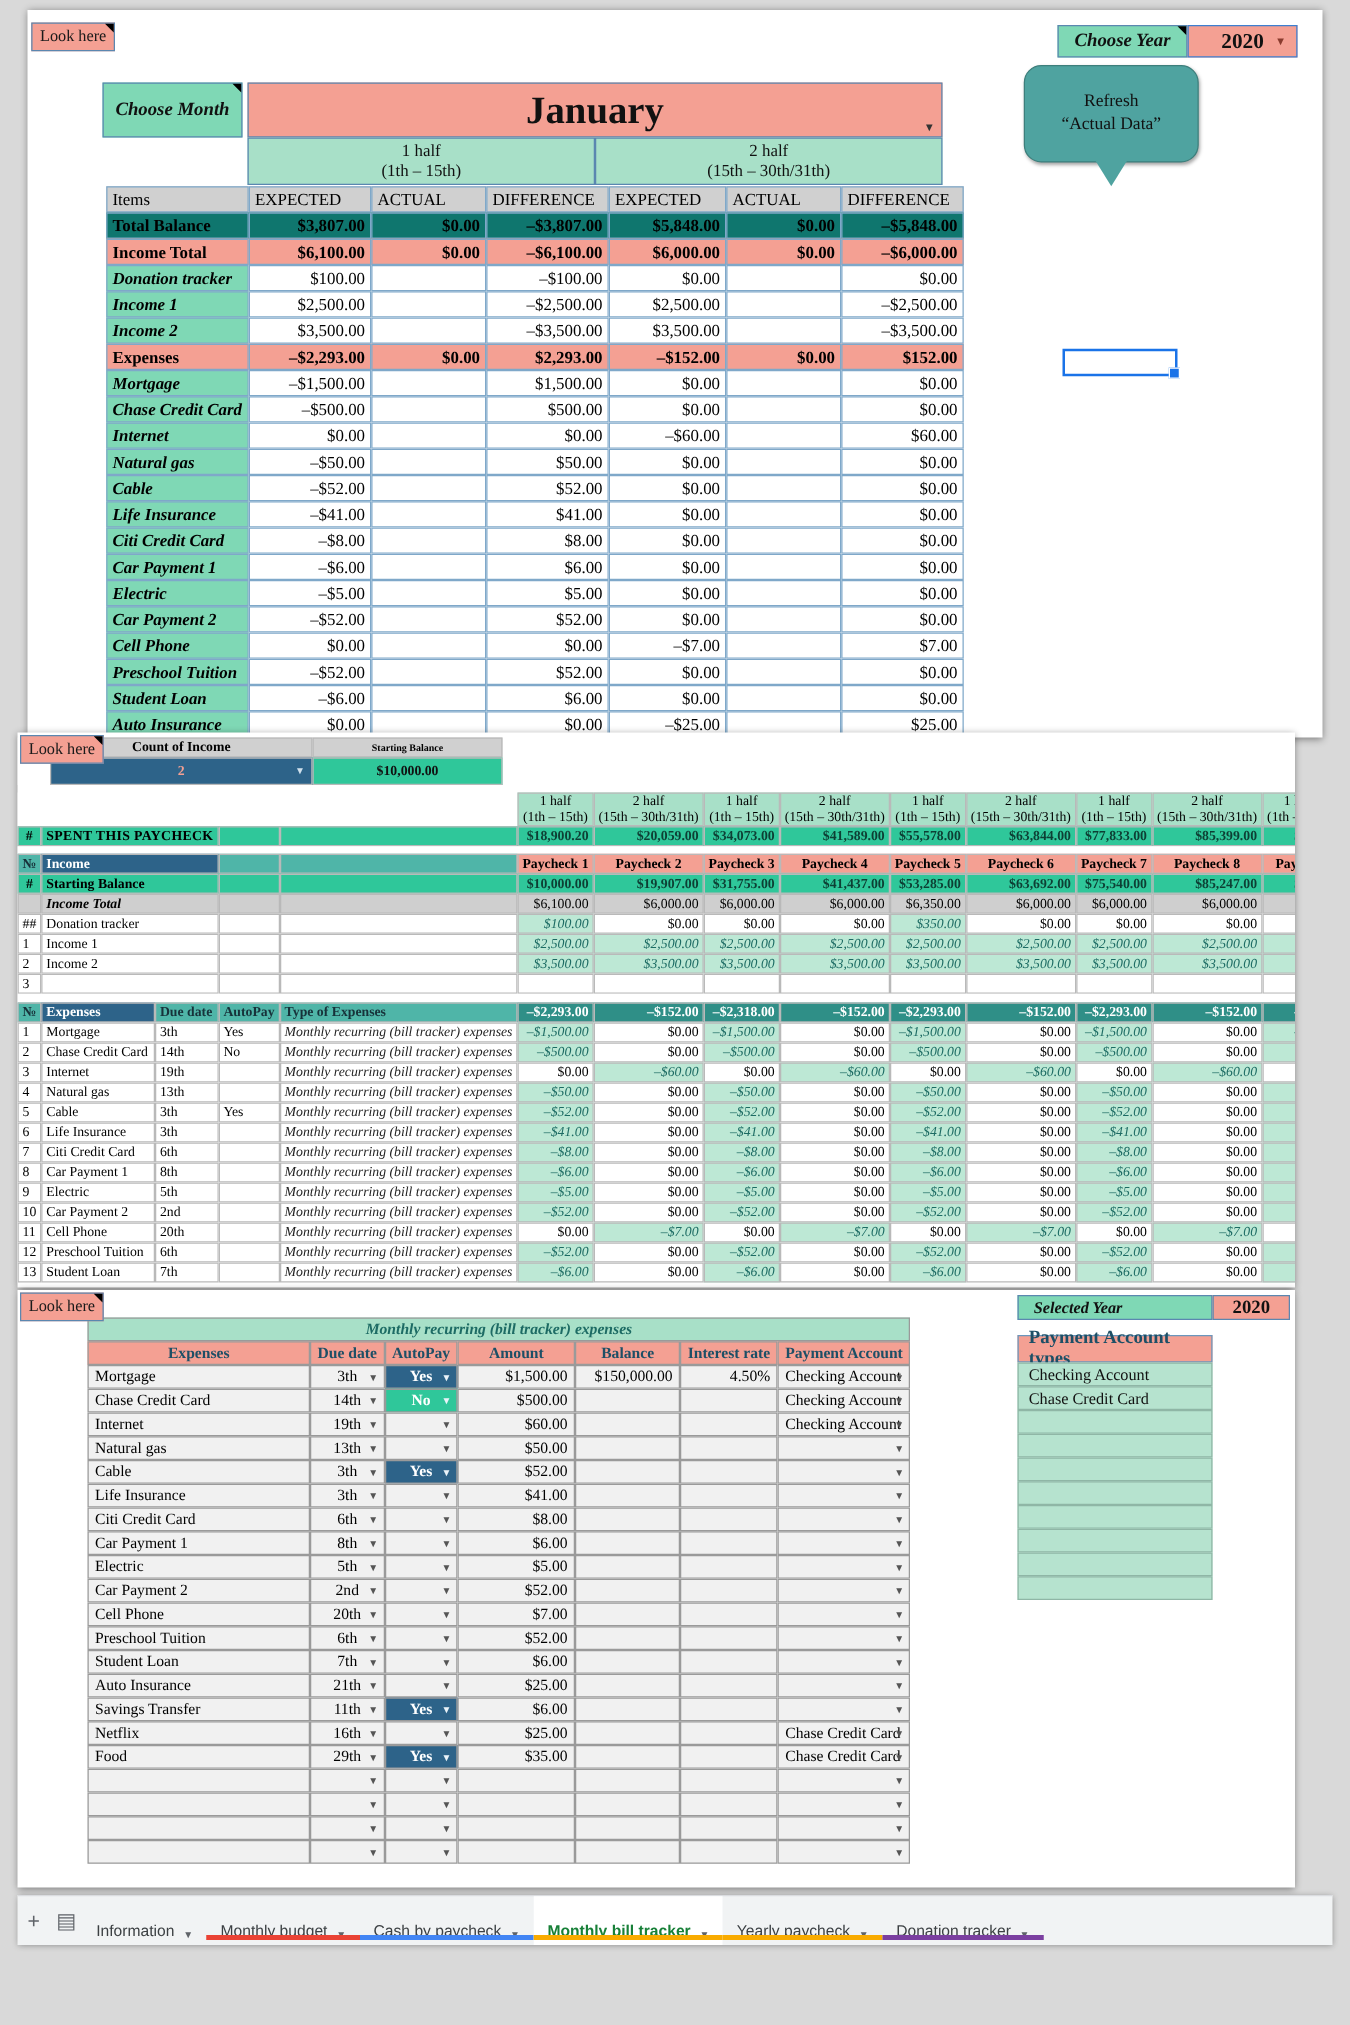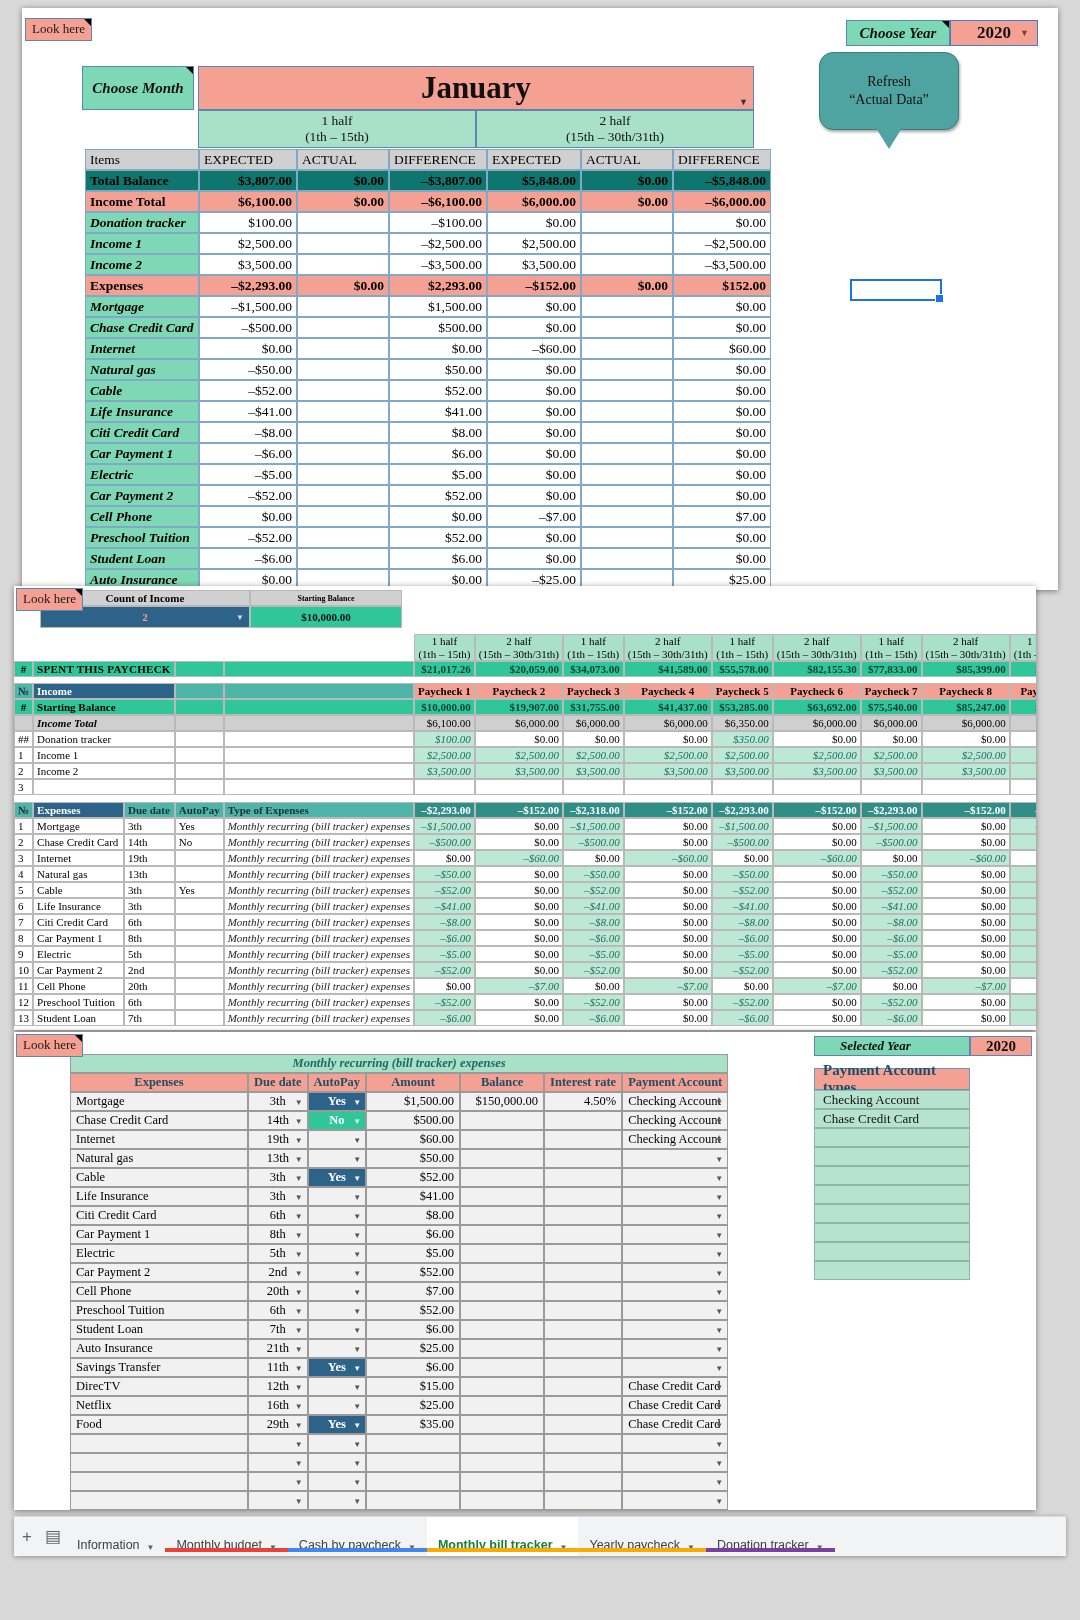--- a/index.html
+++ b/index.html
@@ -152,21 +152,21 @@
   .b-due   { background:#f1f1f1; text-align:center; position:relative; padding-right:16px;}
   .b-amt   { background:#f1f1f1; text-align:right;}
   .b-acct  { background:#f1f1f1; text-align:left; position:relative; padding-right:16px;}
   .dd-caret{ position:absolute; right:4px; top:50%; transform:translateY(-50%); font-size:8px; color:#555;}
   .ap-yes  { background:#2d6389; color:#fff; font-weight:bold; text-align:center; position:relative; padding-right:14px;}
   .ap-no   { background:#2fc79a; color:#fff; font-weight:bold; text-align:center; position:relative; padding-right:14px;}
   .ap-empty{ background:#f1f1f1; text-align:center; position:relative; padding-right:14px;}
   .ap-yes .dd-caret,.ap-no .dd-caret{color:#eaf3f9;}
 
   .sel-year-lbl{ background:#7fd8b5; border:1.3px solid #5b87b0; font-style:italic; font-weight:bold;
-                 font-size:13px; display:flex;align-items:center;padding-left:25px;color:#111;}
+                 font-size:13px; display:flex;align-items:center;padding-left:12px;color:#111;}
   .sel-year-val{ background:#f4a093; border:1.3px solid #5b87b0; font-weight:bold; font-size:15px;
                  display:flex;align-items:center;justify-content:center;color:#111;}
   .acct-hdr { background:#f4a093; border:1.4px solid #6a97bd; color:#1d4f66; font-weight:bold;
               font-size:15px; display:flex;align-items:center;padding-left:8px;}
   .acct-cell{ background:#b6e3cf; border:1.2px solid #8fb6a6; font-size:13px;
               display:flex;align-items:center;padding-left:8px;color:#111;}
 
   
   #tabbar{
     position:absolute; left:14px; top:1516px; width:1052px; height:40px;
@@ -455,26 +455,26 @@
           <td class="p2-half">2 half<br>(15th – 30th/31th)</td>
           <td class="p2-half">1 half<br>(1th – 15th)</td>
           <td class="p2-half">2 half<br>(15th – 30th/31th)</td>
           <td class="p2-half">1 half<br>(1th – 15th)</td>
         </tr>
         <tr>
           <td class="p2-spent" style="width:26px">#</td>
           <td class="p2-spent" colspan="2">SPENT THIS PAYCHECK</td>
           <td class="p2-spent"></td>
           <td class="p2-spent"></td>
-          <td class="p2-green" style="color:#0d3f34">$21,017.26</td>
+          <td class="p2-green" style="color:#0d3f34">$18,900.20</td>
           <td class="p2-green" style="color:#0d3f34">$20,059.00</td>
           <td class="p2-green" style="color:#0d3f34">$34,073.00</td>
           <td class="p2-green" style="color:#0d3f34">$41,589.00</td>
           <td class="p2-green" style="color:#0d3f34">$55,578.00</td>
-          <td class="p2-green" style="color:#0d3f34">$82,155.30</td>
+          <td class="p2-green" style="color:#0d3f34">$63,844.00</td>
           <td class="p2-green" style="color:#0d3f34">$77,833.00</td>
           <td class="p2-green" style="color:#0d3f34">$85,399.00</td>
           <td class="p2-green" style="color:#0d3f34">$99,38</td>
         </tr>
         <tr>
           <td colspan="14" style="border:none;background:#fff;height:6px"></td>
         </tr>
         <tr>
           <td class="p2-teal" style="text-align:center">№</td>
           <td class="p2-blue" colspan="2">Income</td>
@@ -1027,31 +1027,20 @@
         <tr>
           <td class="b-name">Savings Transfer</td>
           <td class="b-due">11th<span class="dd-caret">▼</span></td>
           <td class="ap-yes">Yes<span class="dd-caret">▼</span></td>
           <td class="b-amt">$6.00</td>
           <td class="b-amt"></td>
           <td class="b-amt"></td>
           <td class="b-acct">
             <span class="dd-caret">▼</span>
           </td>
-        </tr>
-        <tr>
-          <td class="b-name">DirecTV</td>
-          <td class="b-due">12th<span class="dd-caret">▼</span></td>
-          <td class="ap-empty">
-            <span class="dd-caret">▼</span>
-          </td>
-          <td class="b-amt">$15.00</td>
-          <td class="b-amt"></td>
-          <td class="b-amt"></td>
-          <td class="b-acct">Chase Credit Card<span class="dd-caret">▼</span></td>
         </tr>
         <tr>
           <td class="b-name">Netflix</td>
           <td class="b-due">16th<span class="dd-caret">▼</span></td>
           <td class="ap-empty">
             <span class="dd-caret">▼</span>
           </td>
           <td class="b-amt">$25.00</td>
           <td class="b-amt"></td>
           <td class="b-amt"></td>

